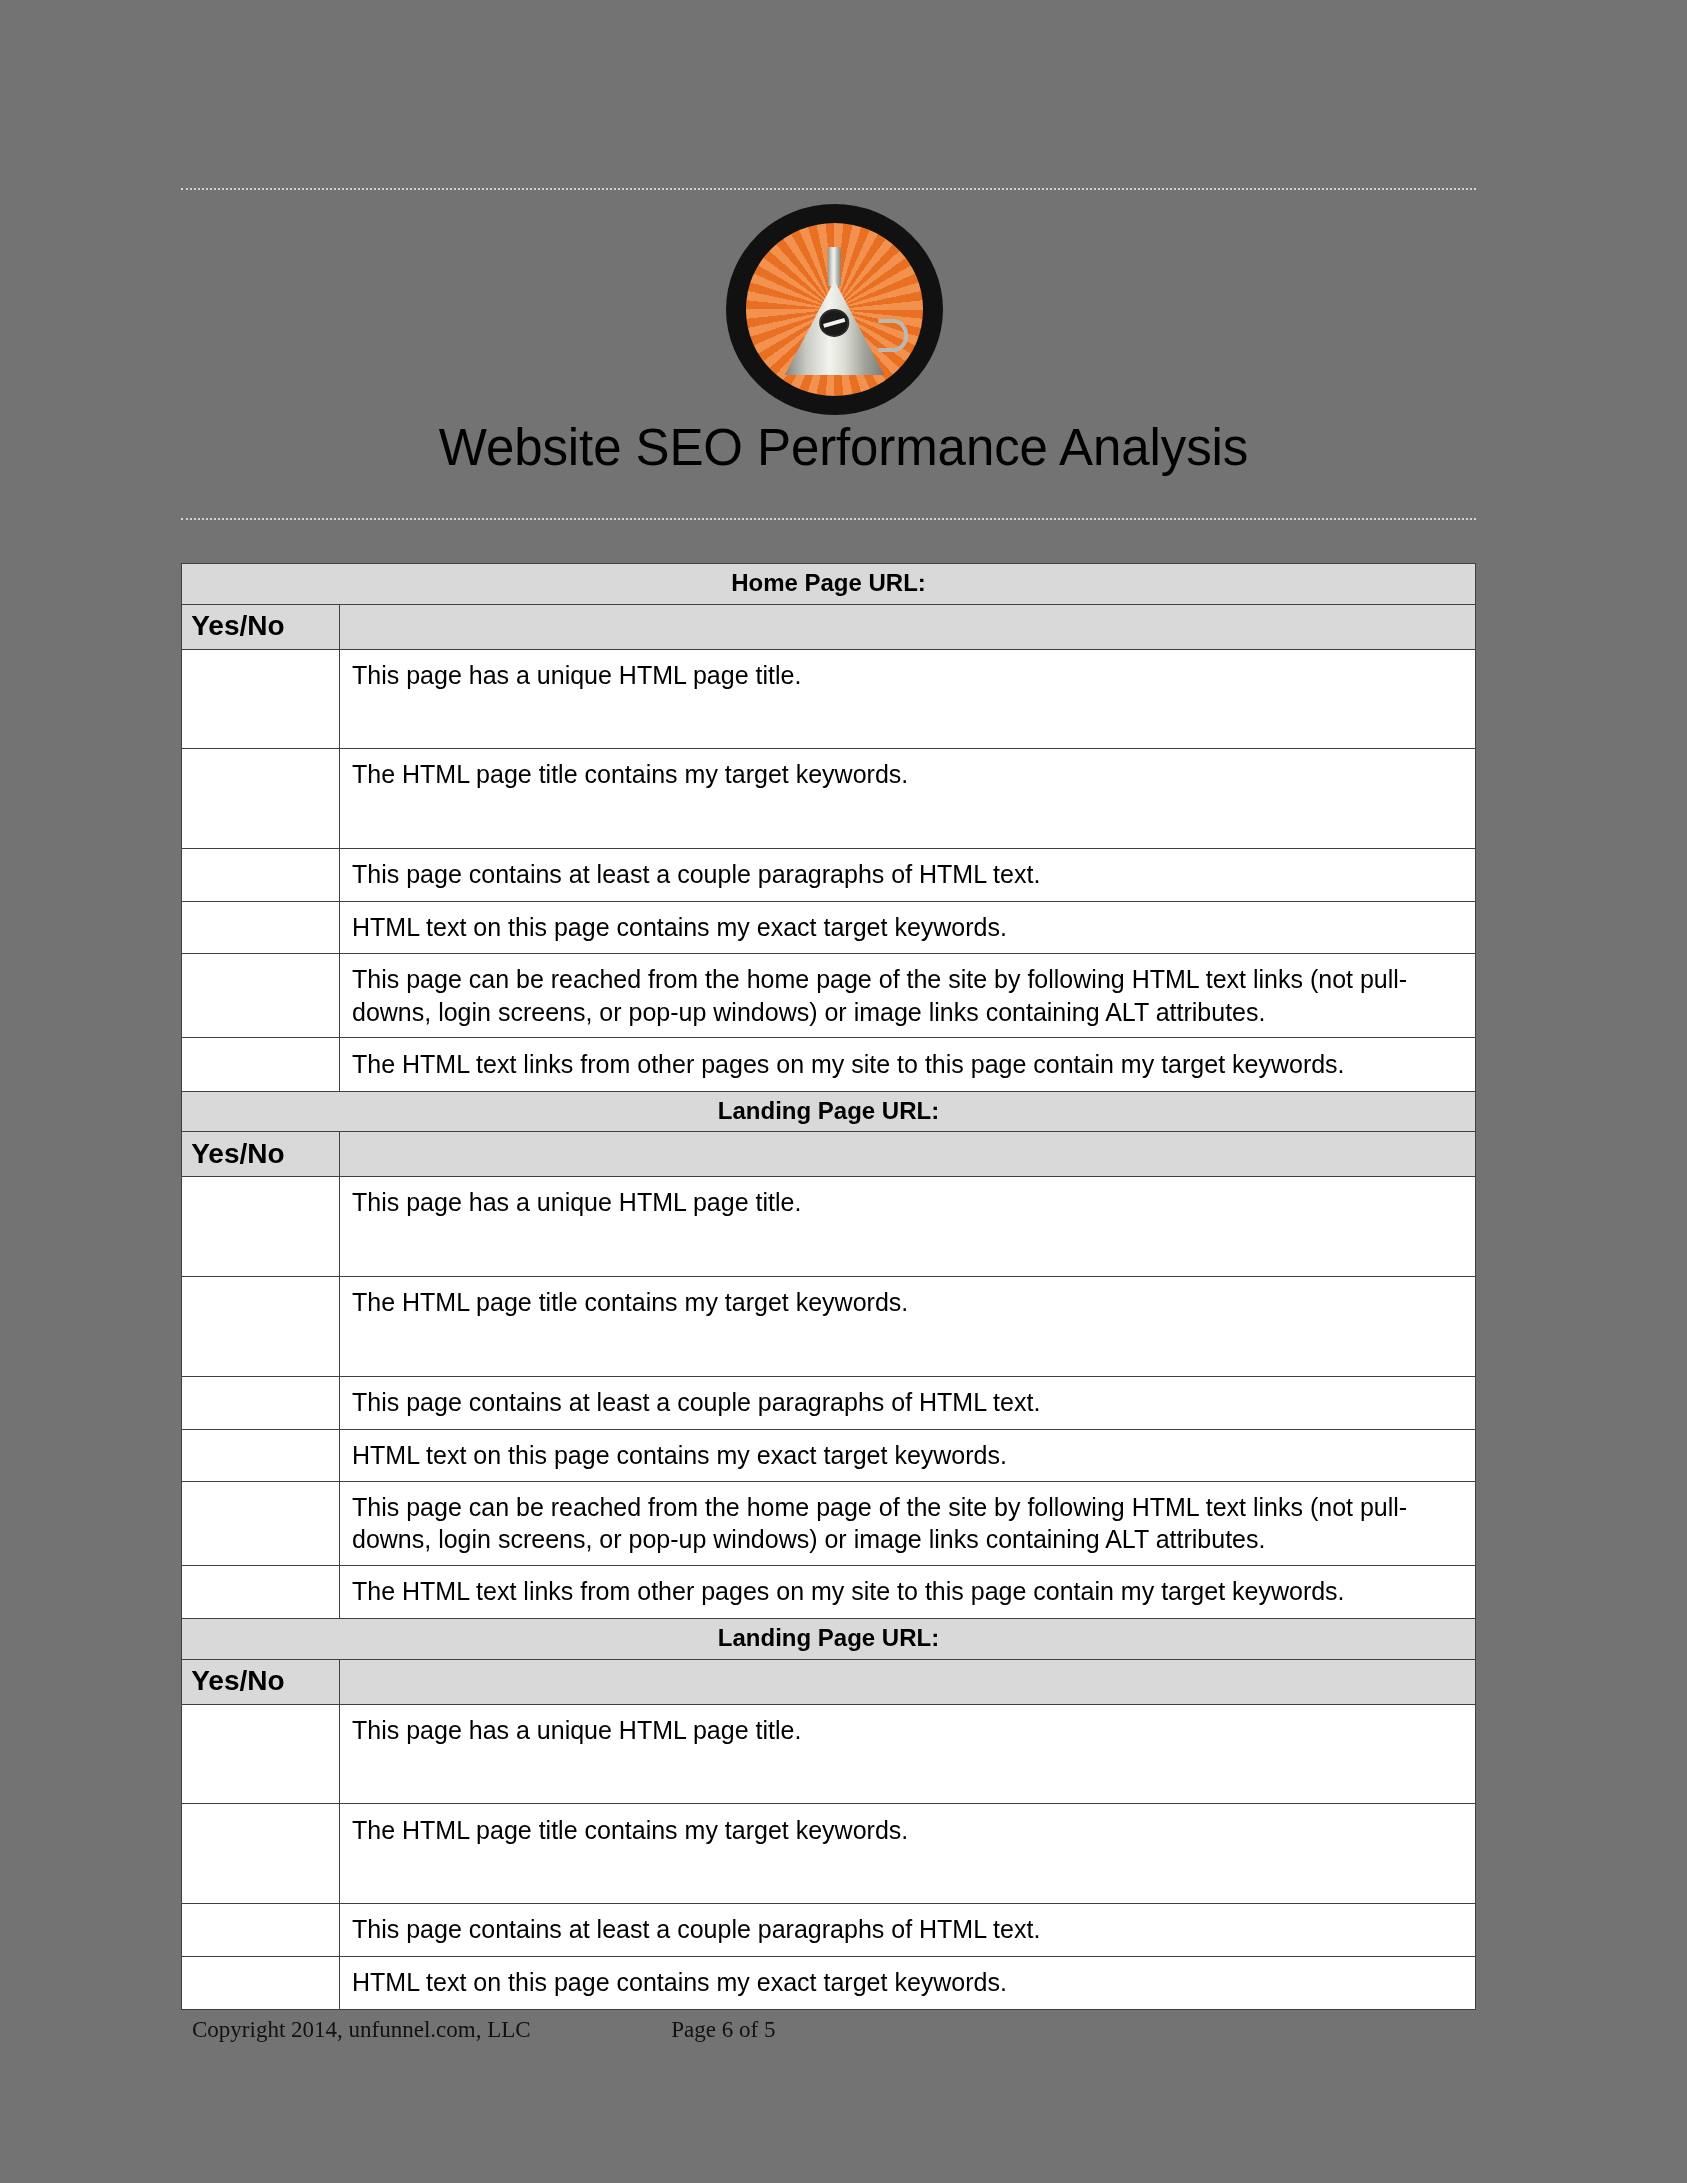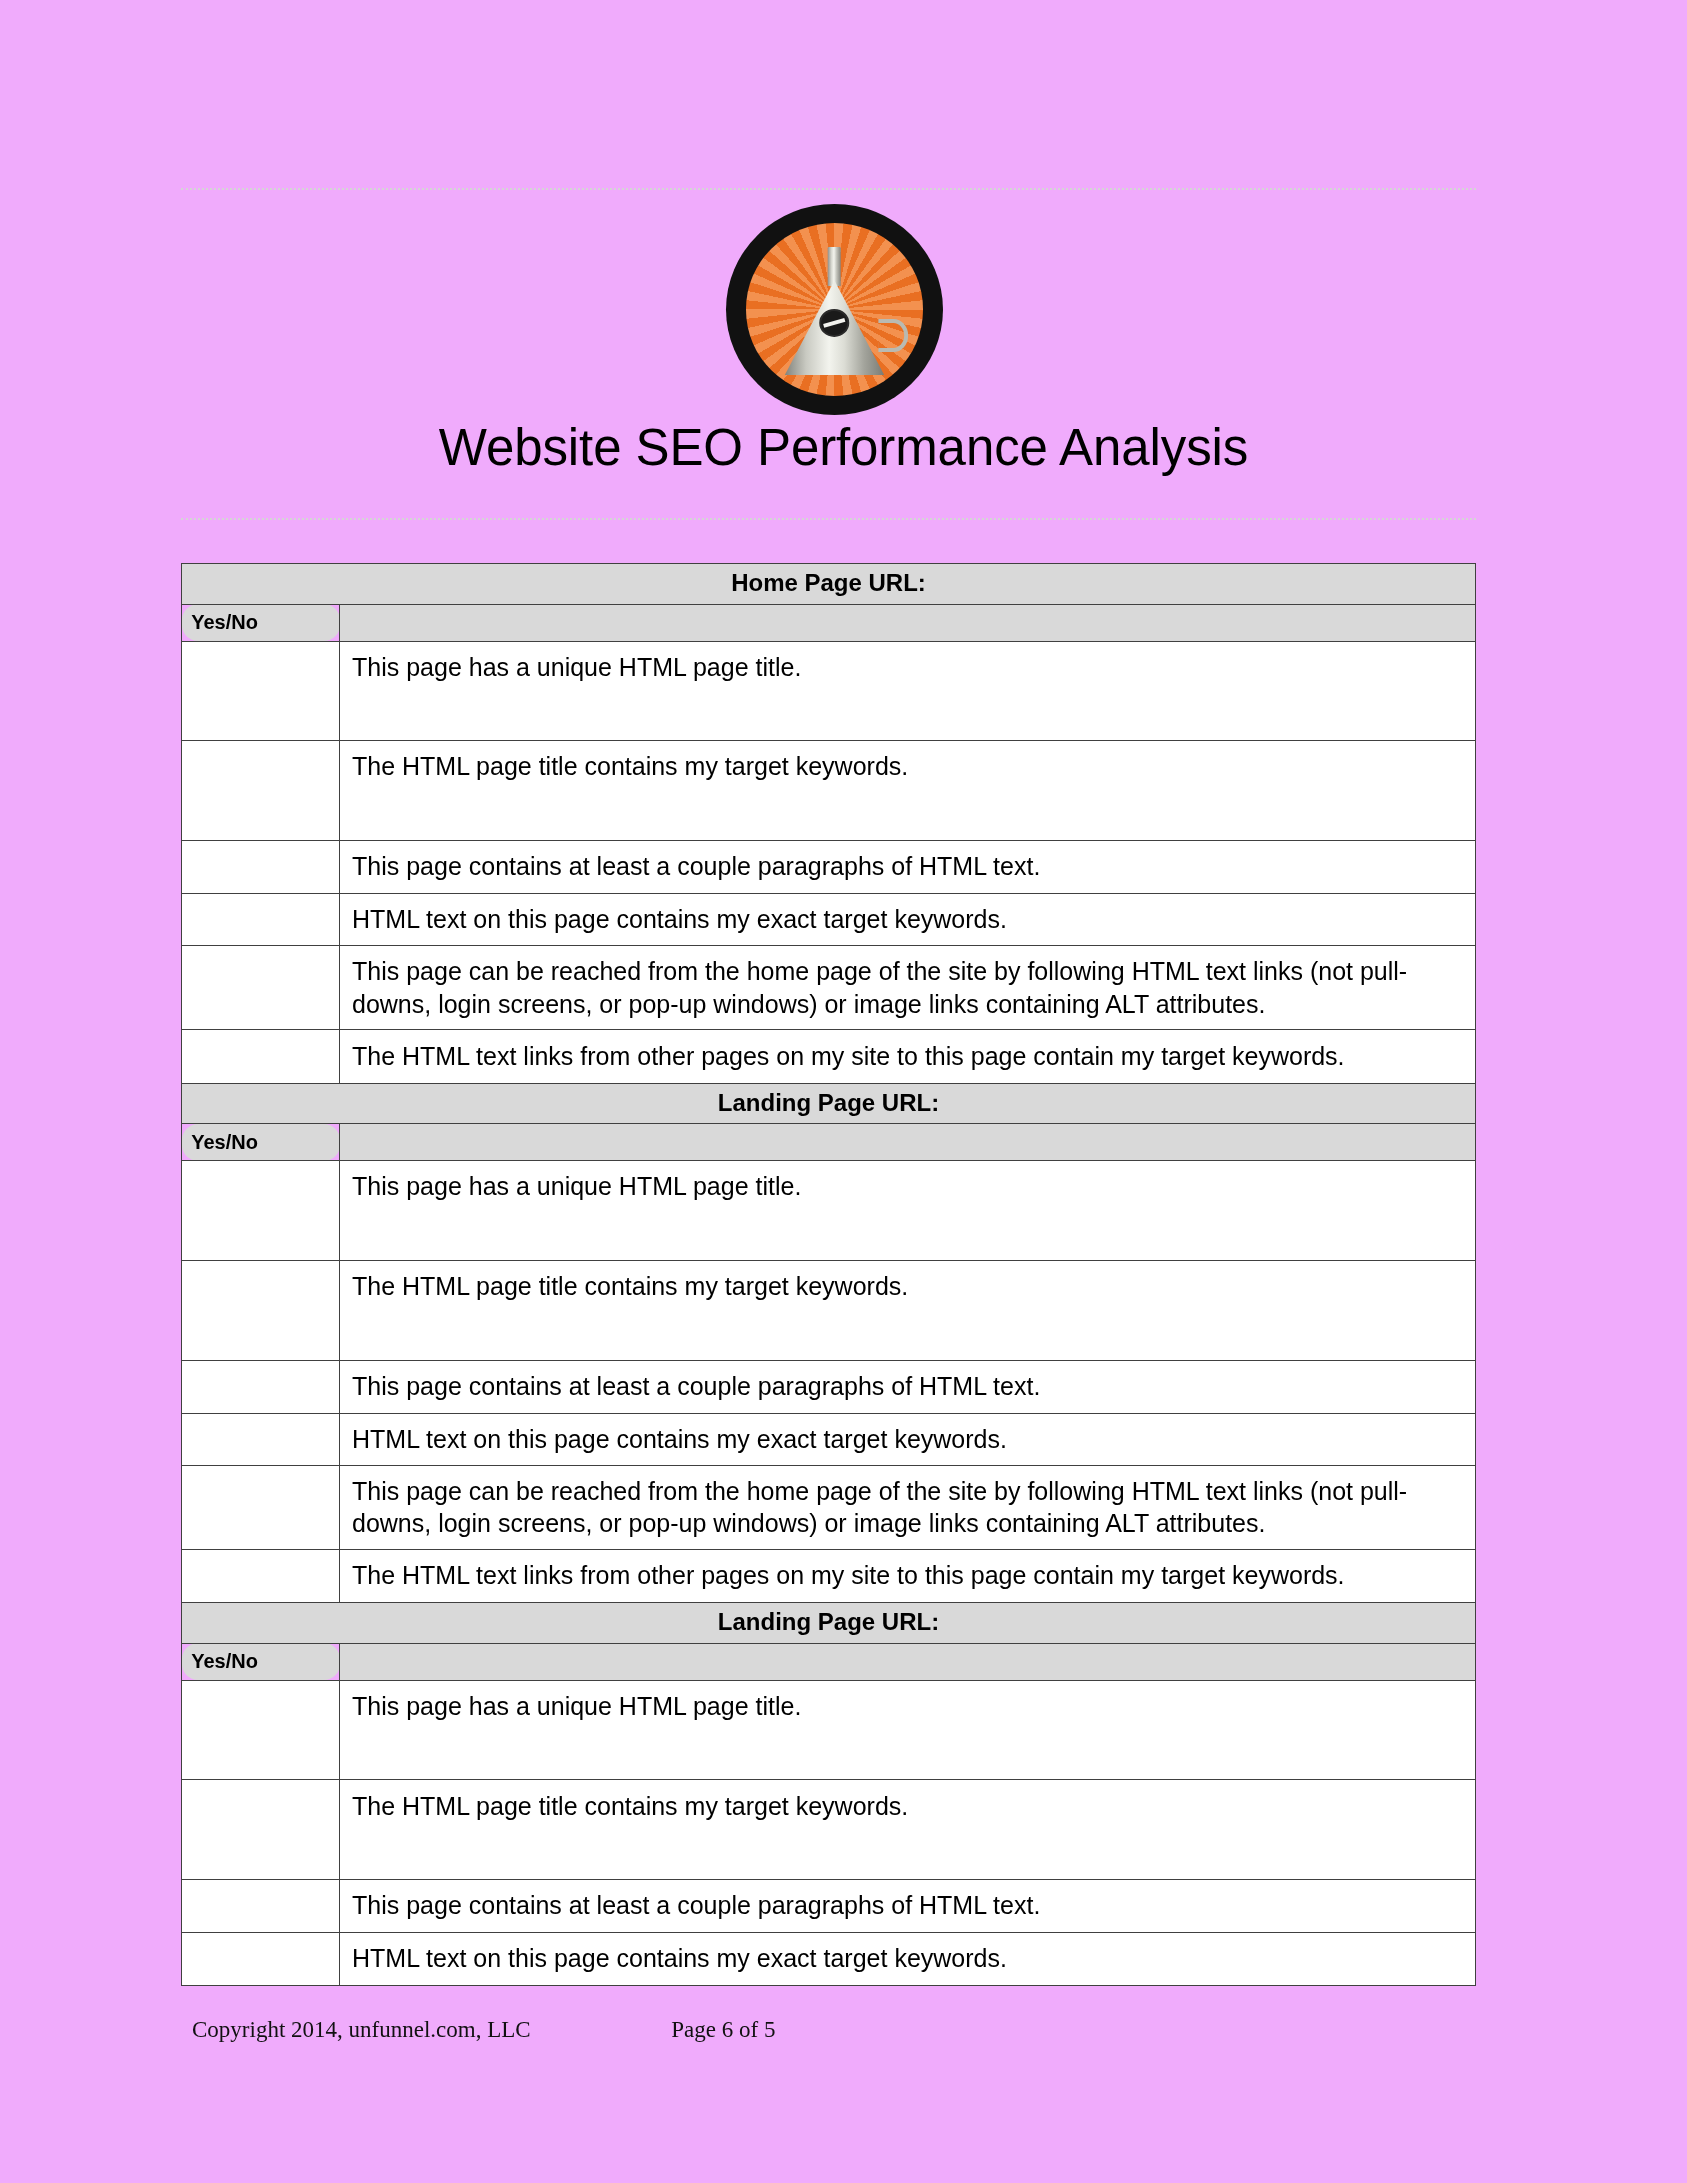--- a/index.html
+++ b/index.html
@@ -14,21 +14,21 @@
     font-family: "Liberation Sans", sans-serif;
     color: #000000;
     position: relative;
     overflow: hidden;
   }
 
   .page {
     position: relative;
     width: 1687px;
     height: 2183px;
-    background: #f0abfc;
+    background: #737373;
   }
 
   
   .header-rule {
     position: absolute;
     left: 181px;
     width: 1295px;
     height: 0;
     border-top: 2px dotted #d5d5d5;
   }
@@ -173,24 +173,23 @@
     font-weight: bold;
     font-size: 24px;
     line-height: 1.0;
     padding: 7.2px 9.2px 8.6px 9.2px;
     white-space: nowrap;
     text-align: center;
   }
   td.yesno-head {
     background: #d9d9d9;
     font-weight: bold;
-    font-size: 20px;
+    font-size: 28px;
     line-height: 1.0;
     padding: 7.2px 9.2px 8.6px 9.2px;
-    border-radius: 16px;
   }
   td.yesno-head-blank {
     background: #d9d9d9;
   }
   td.answer-cell {
     background: #ffffff;
   }
   td.item-cell {
     background: #ffffff;
     font-size: 25px;

